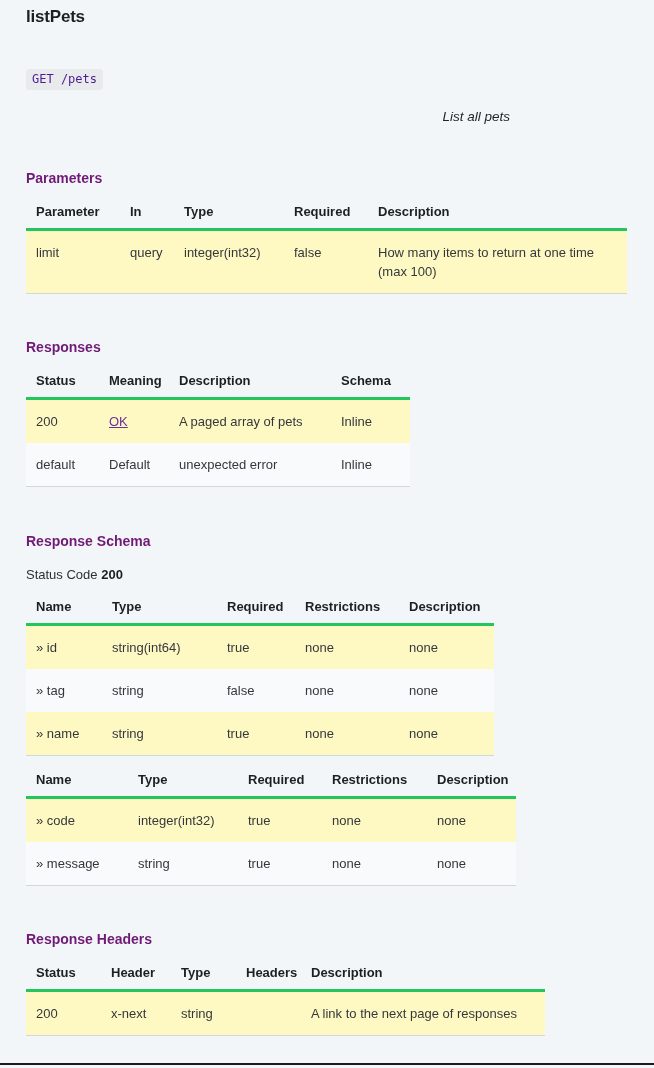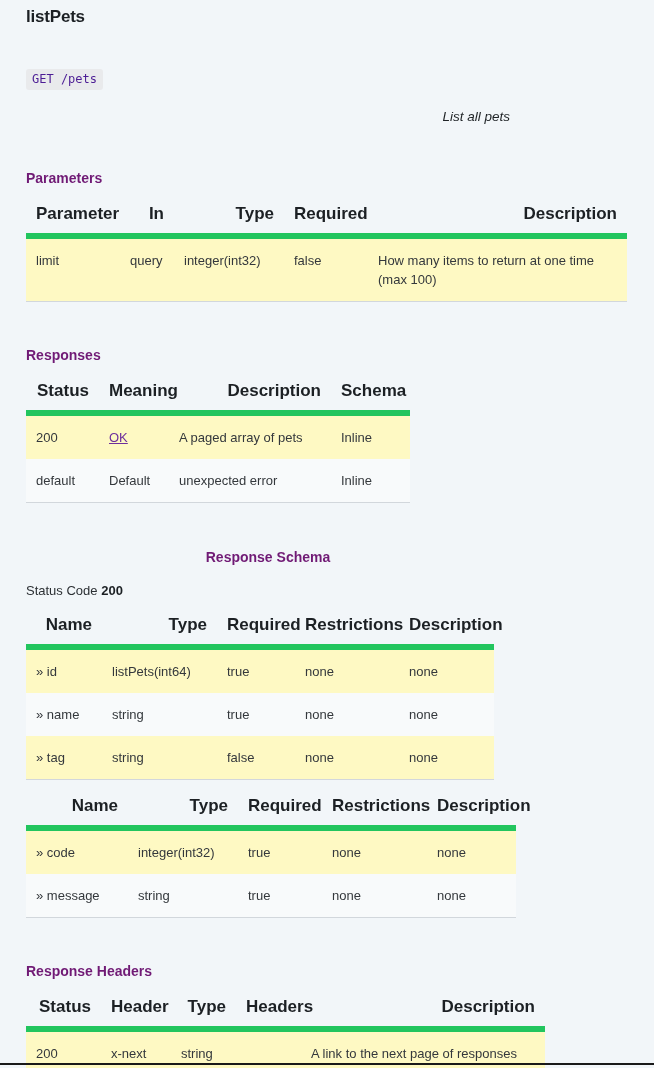--- a/index.html
+++ b/index.html
@@ -64,21 +64,21 @@
   
   .section-h {
     font-size: 14px;
     font-weight: bold;
     color: #701a75;
     margin: 0;
     line-height: 18px;
   }
   .sec-params  { padding-top: 44px; }
   .sec-resp    { padding-top: 44px; }
-  .sec-schema  { padding-top: 45px; text-align: center; }
+  .sec-schema  { padding-top: 45px; }
   .sec-headers { padding-top: 44px; }
 
   
   .status-code-line {
     font-size: 13px;
     color: #2c3034;
     line-height: 17px;
   }
   .status-code-line.first { padding-top: 16px; }
   .status-code-line.second { padding-top: 24px; }
@@ -86,25 +86,25 @@
 
   
   table.api {
     border-collapse: collapse;
     font-size: 13px;
     table-layout: fixed;
     background: transparent;
   }
   table.api thead th {
     font-weight: bold;
-    font-size: 17px;
+    font-size: 13px;
     color: #1c2024;
-    text-align: right;
+    text-align: left;
     padding: 0 10px 9px 10px;
-    border-bottom: 6px solid #22c55e;
+    border-bottom: 3px solid #22c55e;
     background: transparent;
     white-space: nowrap;
     vertical-align: bottom;
   }
   table.api tbody td {
     padding: 12px 10px 12px 10px;
     color: #34383c;
     vertical-align: top;
     line-height: 19px;
     border: 0;
@@ -264,36 +264,36 @@
         <th>Name</th>
         <th>Type</th>
         <th>Required</th>
         <th>Restrictions</th>
         <th>Description</th>
       </tr>
     </thead>
     <tbody>
       <tr>
         <td>» id</td>
-        <td>listPets(int64)</td>
+        <td>string(int64)</td>
         <td>true</td>
+        <td>none</td>
+        <td>none</td>
+      </tr>
+      <tr>
+        <td>» tag</td>
+        <td>string</td>
+        <td>false</td>
         <td>none</td>
         <td>none</td>
       </tr>
       <tr>
         <td>» name</td>
         <td>string</td>
         <td>true</td>
-        <td>none</td>
-        <td>none</td>
-      </tr>
-      <tr>
-        <td>» tag</td>
-        <td>string</td>
-        <td>false</td>
         <td>none</td>
         <td>none</td>
       </tr>
     </tbody>
   </table>
 
 
   <table class="api t-schema2">
     <colgroup>
         <col class="c0">

